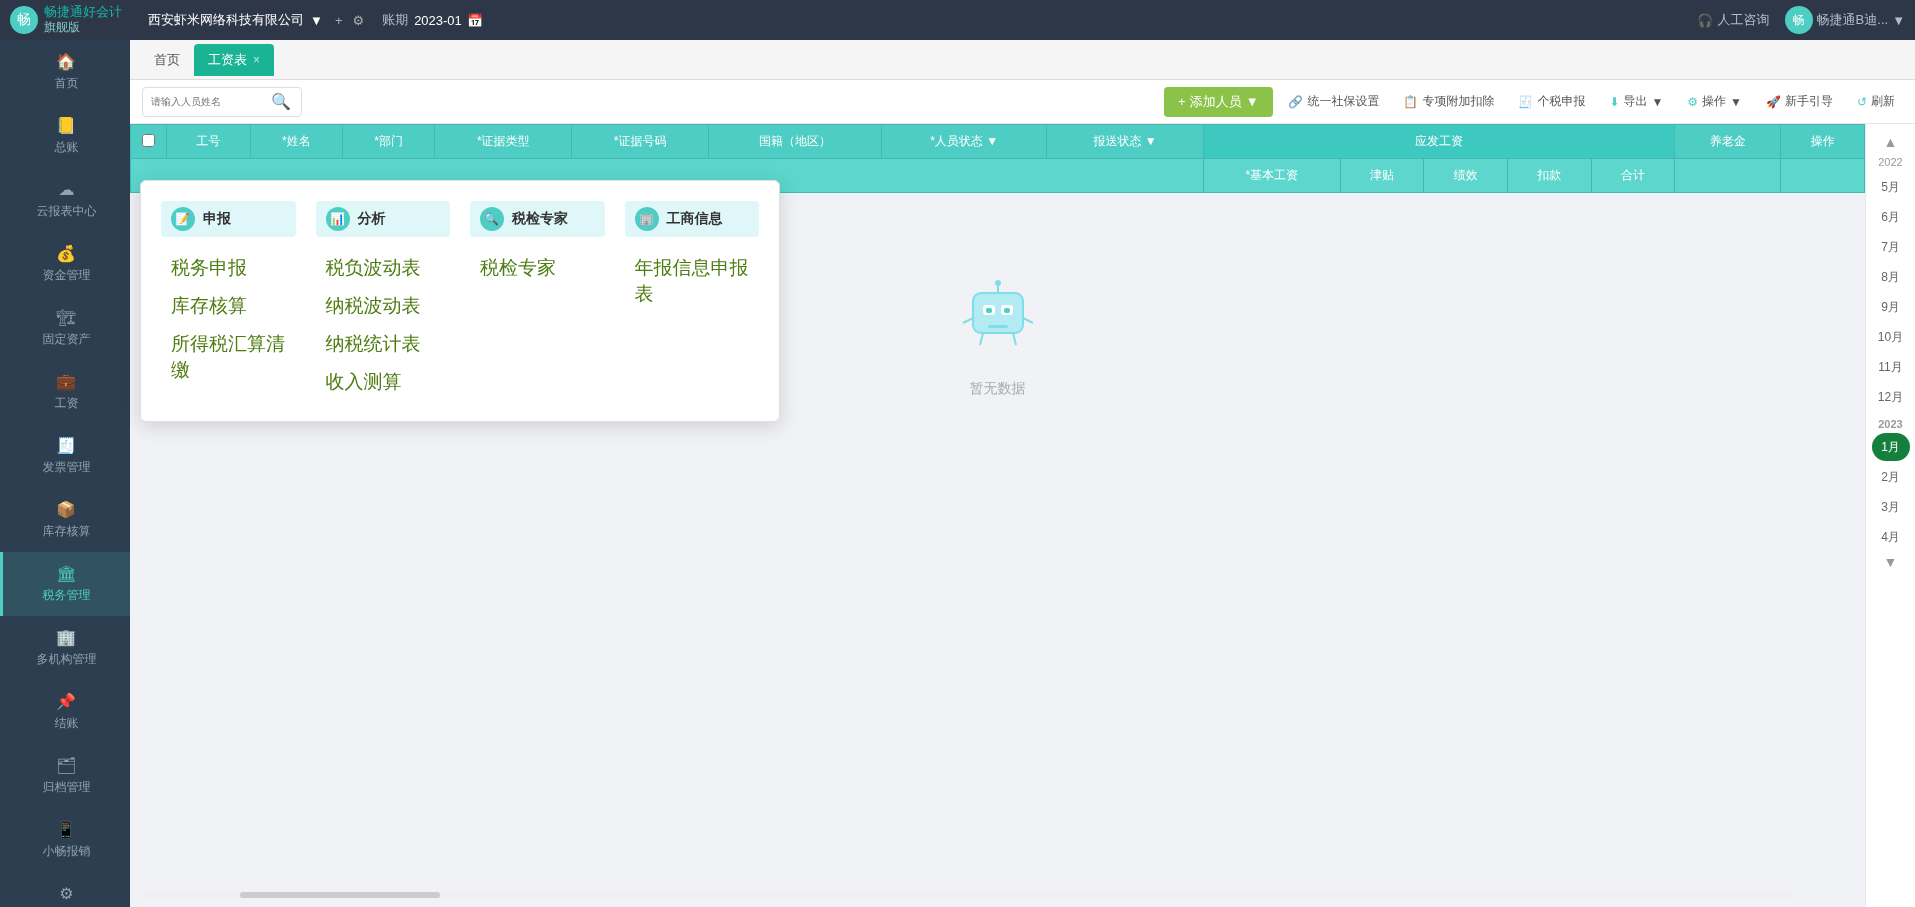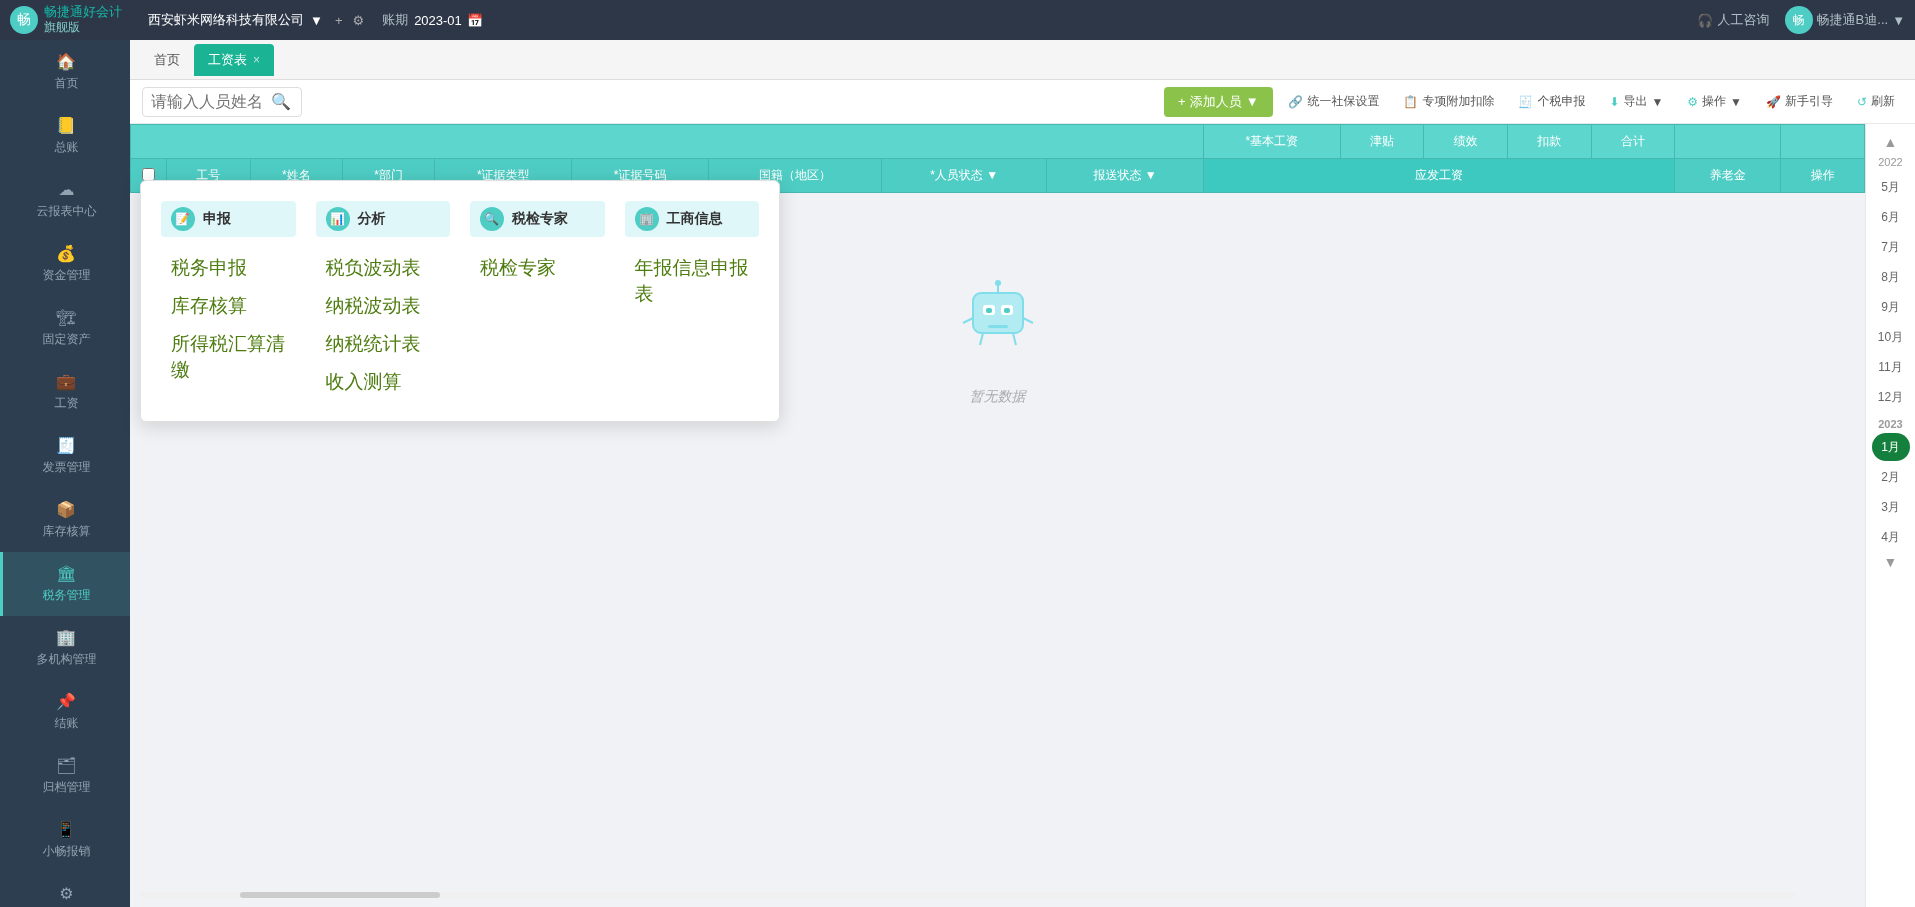--- a/index.html
+++ b/index.html
@@ -158,21 +158,21 @@
       align-items: center;
       border: 1px solid #ddd;
       border-radius: 4px;
       padding: 0 8px;
       height: 30px;
       width: 160px;
     }
     .search-input input {
       border: none;
       outline: none;
-      font-size: 16px;
+      font-size: 10px;
       color: #3b82f6;
       width: 120px;
       background: transparent;
     }
     .btn-add {
       background: #8bc34a;
       color: white;
       border: none;
       border-radius: 4px;
       padding: 6px 14px;
@@ -222,22 +222,21 @@
 
     
     .empty-state {
       display: flex;
       flex-direction: column;
       align-items: center;
       justify-content: center;
       padding: 80px 0;
       color: #aaa;
       font-size: 14px;
-      gap: 16px;
-      font-style: italic;
+      gap: 8px;
     }
 
     
     .dropdown-menu {
       position: absolute;
       top: 180px;
       left: 140px;
       background: white;
       border: 1px solid #e0e0e0;
       border-radius: 6px;
@@ -470,45 +469,45 @@
         <span class="icon">↺</span>
         <span>刷新</span>
       </div>
     </div>
 
     <div style="display:flex; flex:1; overflow:hidden; position:relative;">
 
       <div class="table-container">
         <table>
           <thead>
-            <tr style="background:#5dd6cd;">
-              <th colspan="9"></th>
-              <th>*基本工资</th>
-              <th>津贴</th>
-              <th>绩效</th>
-              <th>扣款</th>
-              <th>合计</th>
-              <th></th>
-              <th></th>
-            </tr>
             <tr>
               <th class="checkbox-col">
                 <input type="checkbox" style="">
               </th>
               <th>工号</th>
               <th>*姓名</th>
               <th>*部门</th>
               <th>*证据类型</th>
               <th>*证据号码</th>
               <th>国籍（地区）</th>
               <th>*人员状态 ▼</th>
               <th>报送状态 ▼</th>
               <th colspan="5" style="background:#3ec9c0;">应发工资</th>
               <th>养老金</th>
               <th>操作</th>
+            </tr>
+            <tr style="background:#5dd6cd;">
+              <th colspan="9"></th>
+              <th>*基本工资</th>
+              <th>津贴</th>
+              <th>绩效</th>
+              <th>扣款</th>
+              <th>合计</th>
+              <th></th>
+              <th></th>
             </tr>
           </thead>
           <tbody>
           </tbody>
         </table>
 
         <div class="empty-state">
           <div style="font-size:80px; color:#b2ebf2;">
             <svg width="80" height="80" viewBox="0 0 80 80" fill="none" xmlns="http://www.w3.org/2000/svg">
               <rect x="15" y="20" width="50" height="40" rx="8" fill="#b2ebf2" stroke="#80deea" stroke-width="2"></rect>

